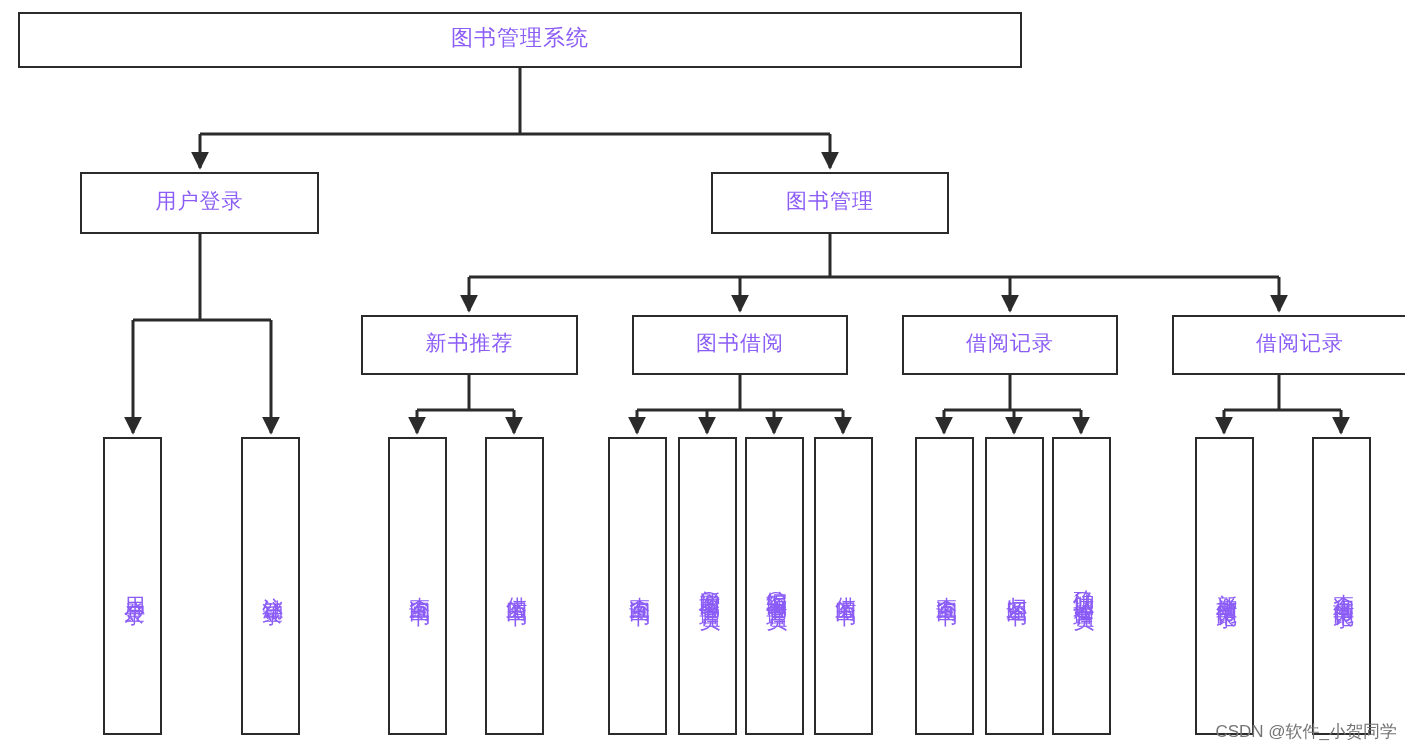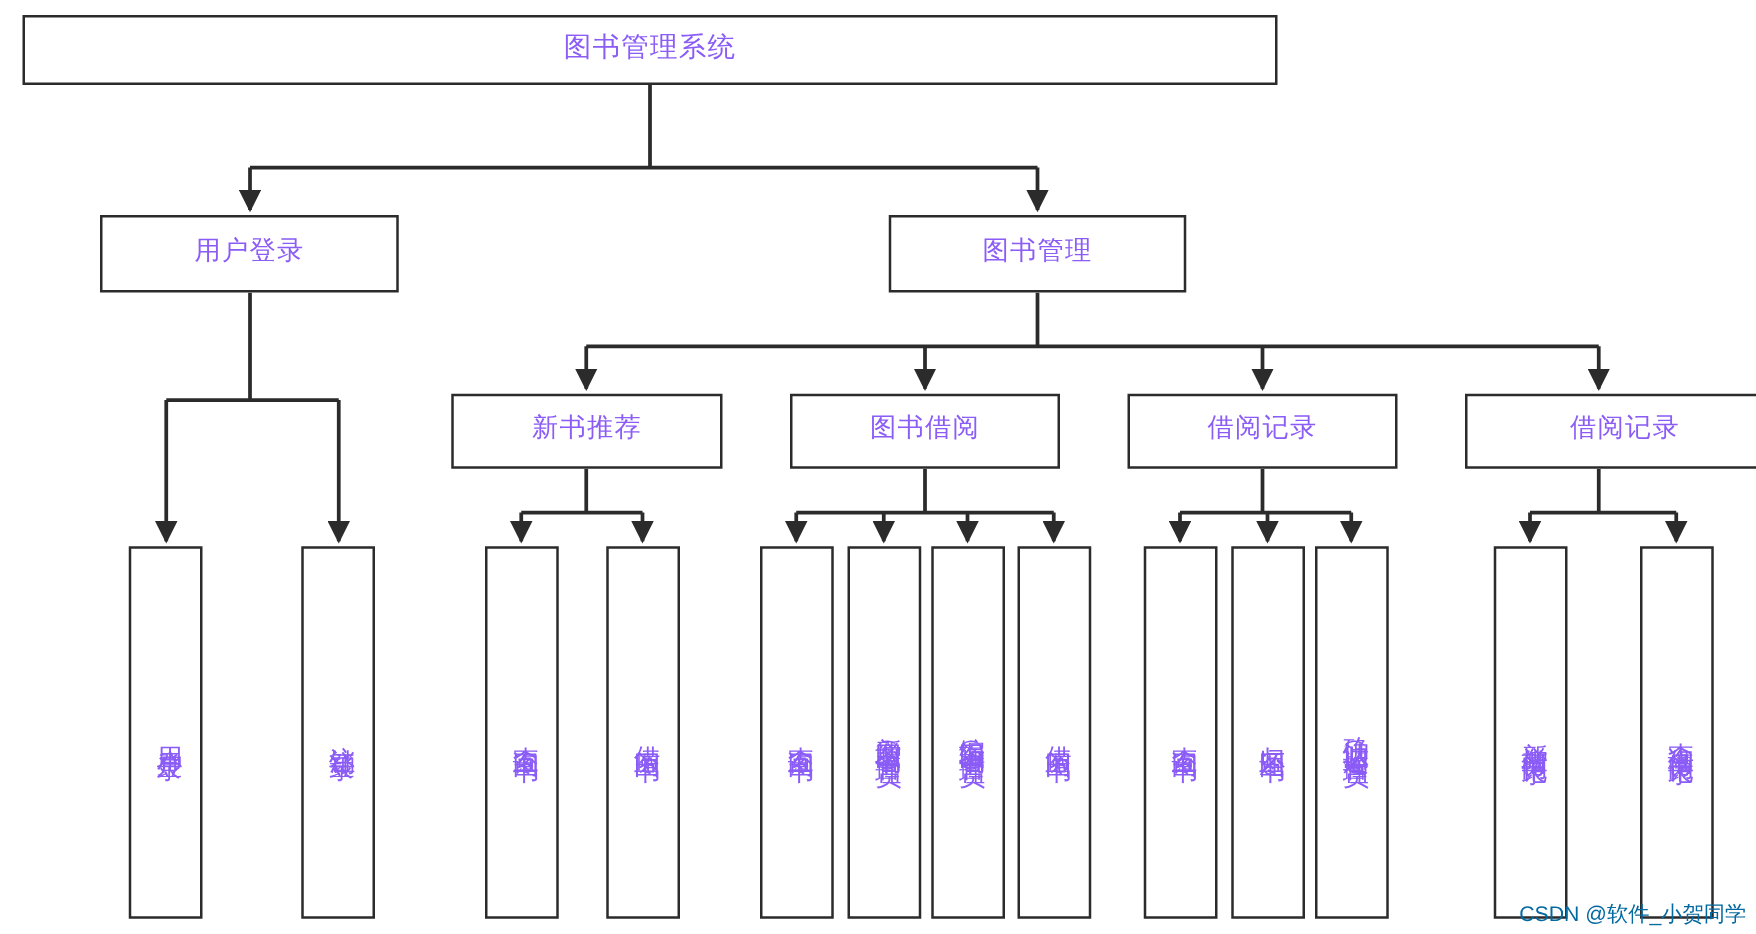--- a/index.html
+++ b/index.html
@@ -61,21 +61,21 @@
     text-orientation: upright;
     display: block;
     white-space: normal;
     max-height: 100%;
   }
   .watermark {
     position: absolute;
     right: 8px;
     bottom: 4px;
     font-size: 17px;
-    color: #0369a1;
+    color: #737373;
     z-index: 3;
     white-space: nowrap;
   }
 </style>
 </head>
 <body>
 
 <div id="canvas">
 
   <svg id="edges" viewBox="0 0 1405 747" width="1405" height="747" xmlns="http://www.w3.org/2000/svg">

